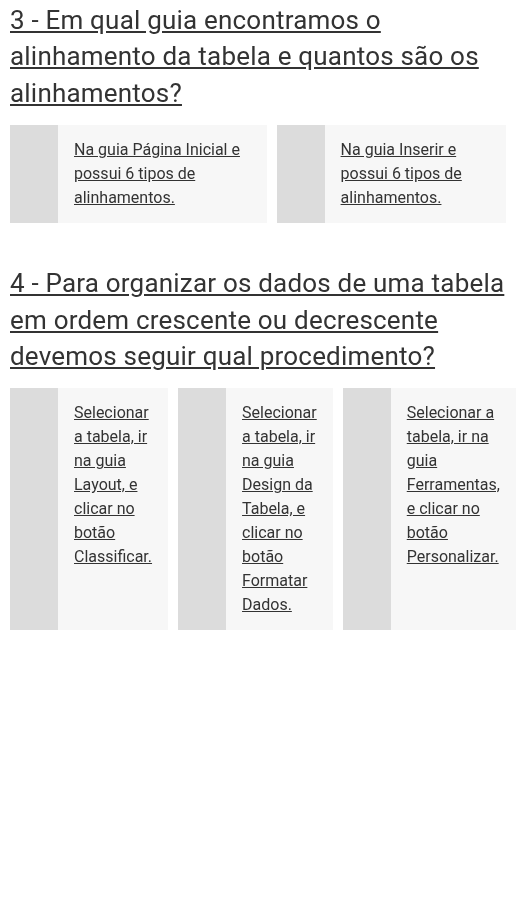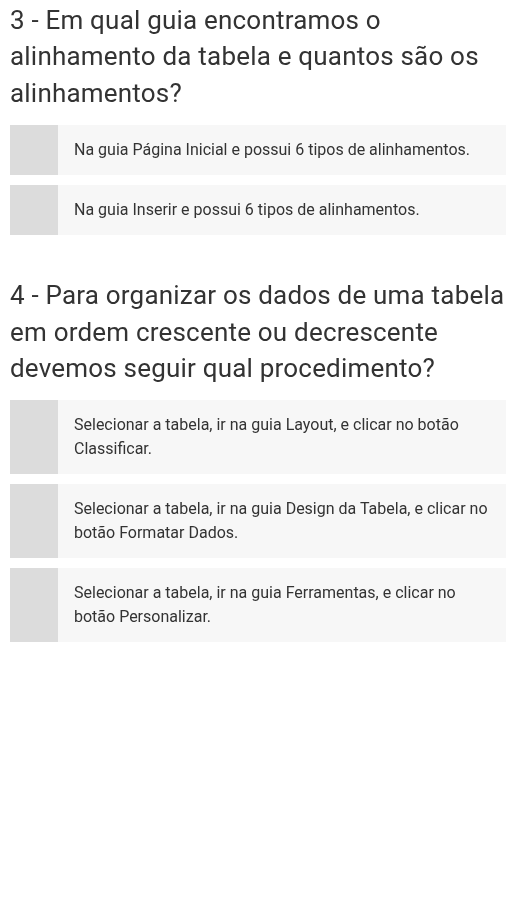--- a/index.html
+++ b/index.html
@@ -17,21 +17,21 @@
     .question-title {
       font-size: 26px;
       font-weight: 400;
       color: #333333;
       line-height: 1.4;
       margin-bottom: 14px;
       letter-spacing: 0.2px;
     }
     .options {
       display: flex;
-      flex-direction: column;
+      flex-direction: row;
       gap: 10px;
       margin-bottom: 42px;
     }
     .option {
       display: flex;
       background: #f1f1f1;
       border-radius: 2px;
       min-height: 48px;
       cursor: pointer;
     }
@@ -42,20 +42,21 @@
     .option-text {
       flex: 1;
       padding: 13px 16px;
       font-size: 16px;
       line-height: 1.5;
       color: #333333;
       background: #f7f7f7;
     }
     .question-block {
       margin-top: 2px;
+      text-decoration: underline;
     }
     .question-block + .question-block {
       margin-top: 8px;
     }
   </style>
 </head>
 <body>
 
 <div class="question-block">
   <h2 class="question-title">3 - Em qual guia encontramos o alinhamento da tabela e quantos são os alinhamentos?</h2>

